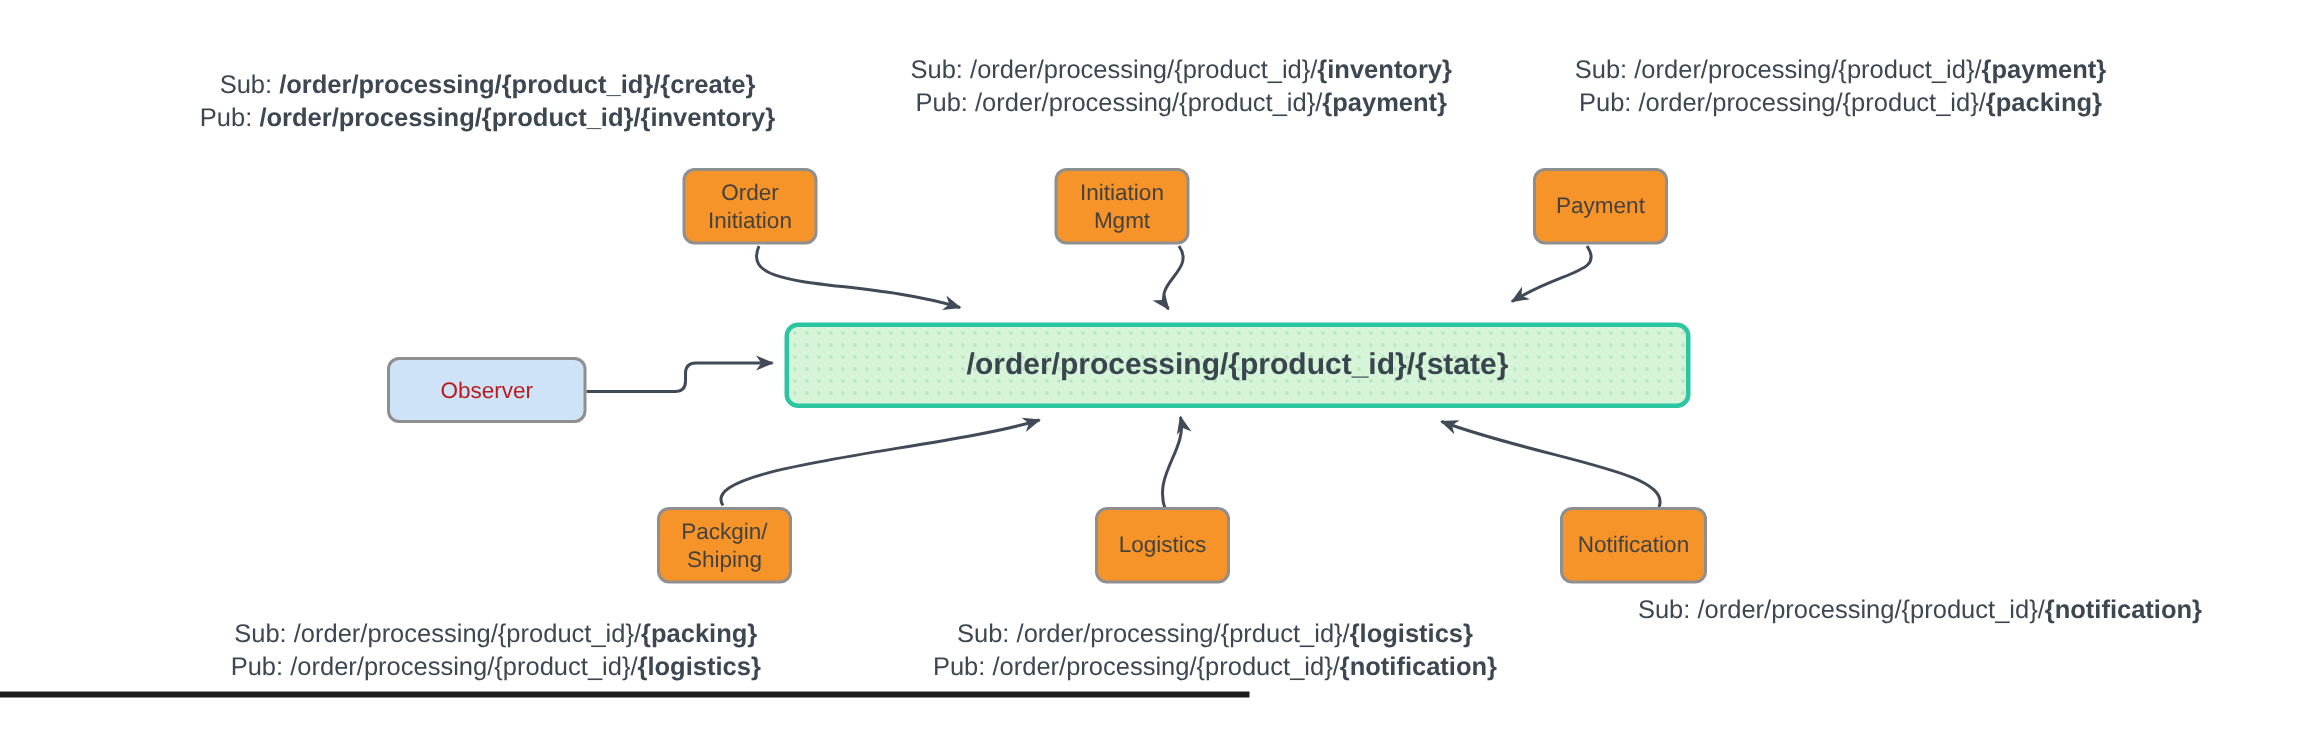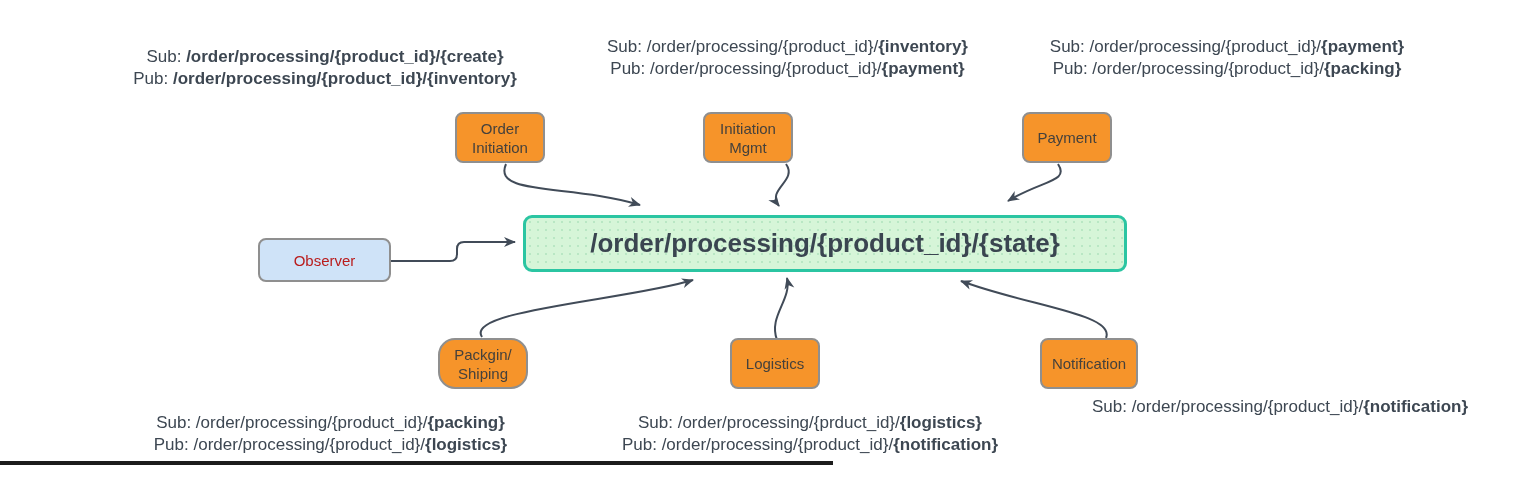--- a/index.html
+++ b/index.html
@@ -52,28 +52,28 @@
   .topicbar{
     position:absolute;
     left:523px;top:215px;width:604px;height:57px;
     box-sizing:border-box;
     background-color:var(--topic-fill,#d6f5d8);
     background-image:radial-gradient(var(--topic-dot,#bce8c6) 1px, transparent 1.4px);
     background-size:8px 8px;
     border:3px solid var(--topic-border,#2bc5a2);
     border-radius:9px;
     display:flex;align-items:center;justify-content:center;
-    font-size:26px;font-weight:bold;
+    font-size:20px;font-weight:bold;
     color:var(--topic-text,#3a4550);
   }
 
   .svc-order{left:455px;top:112px;}
   .svc-inventory{left:703px;top:112px;}
   .svc-payment{left:1022px;top:112px;}
-  .svc-packgin{left:438px;top:338px;border-radius:17px;}
+  .svc-packgin{left:438px;top:338px;}
   .svc-logistics{left:730px;top:338px;}
   .svc-notification{left:1040px;top:338px;width:98px;}
 
   .note-top-left{left:110px;top:46px;width:430px;}
   .note-top-middle{left:560px;top:36px;width:455px;}
   .note-top-right{left:997px;top:36px;width:460px;}
   .note-bottom-left{left:103px;top:412px;width:455px;}
   .note-bottom-middle{left:580px;top:412px;width:460px;}
   .note-bottom-right{left:1055px;top:396px;width:450px;}
 

